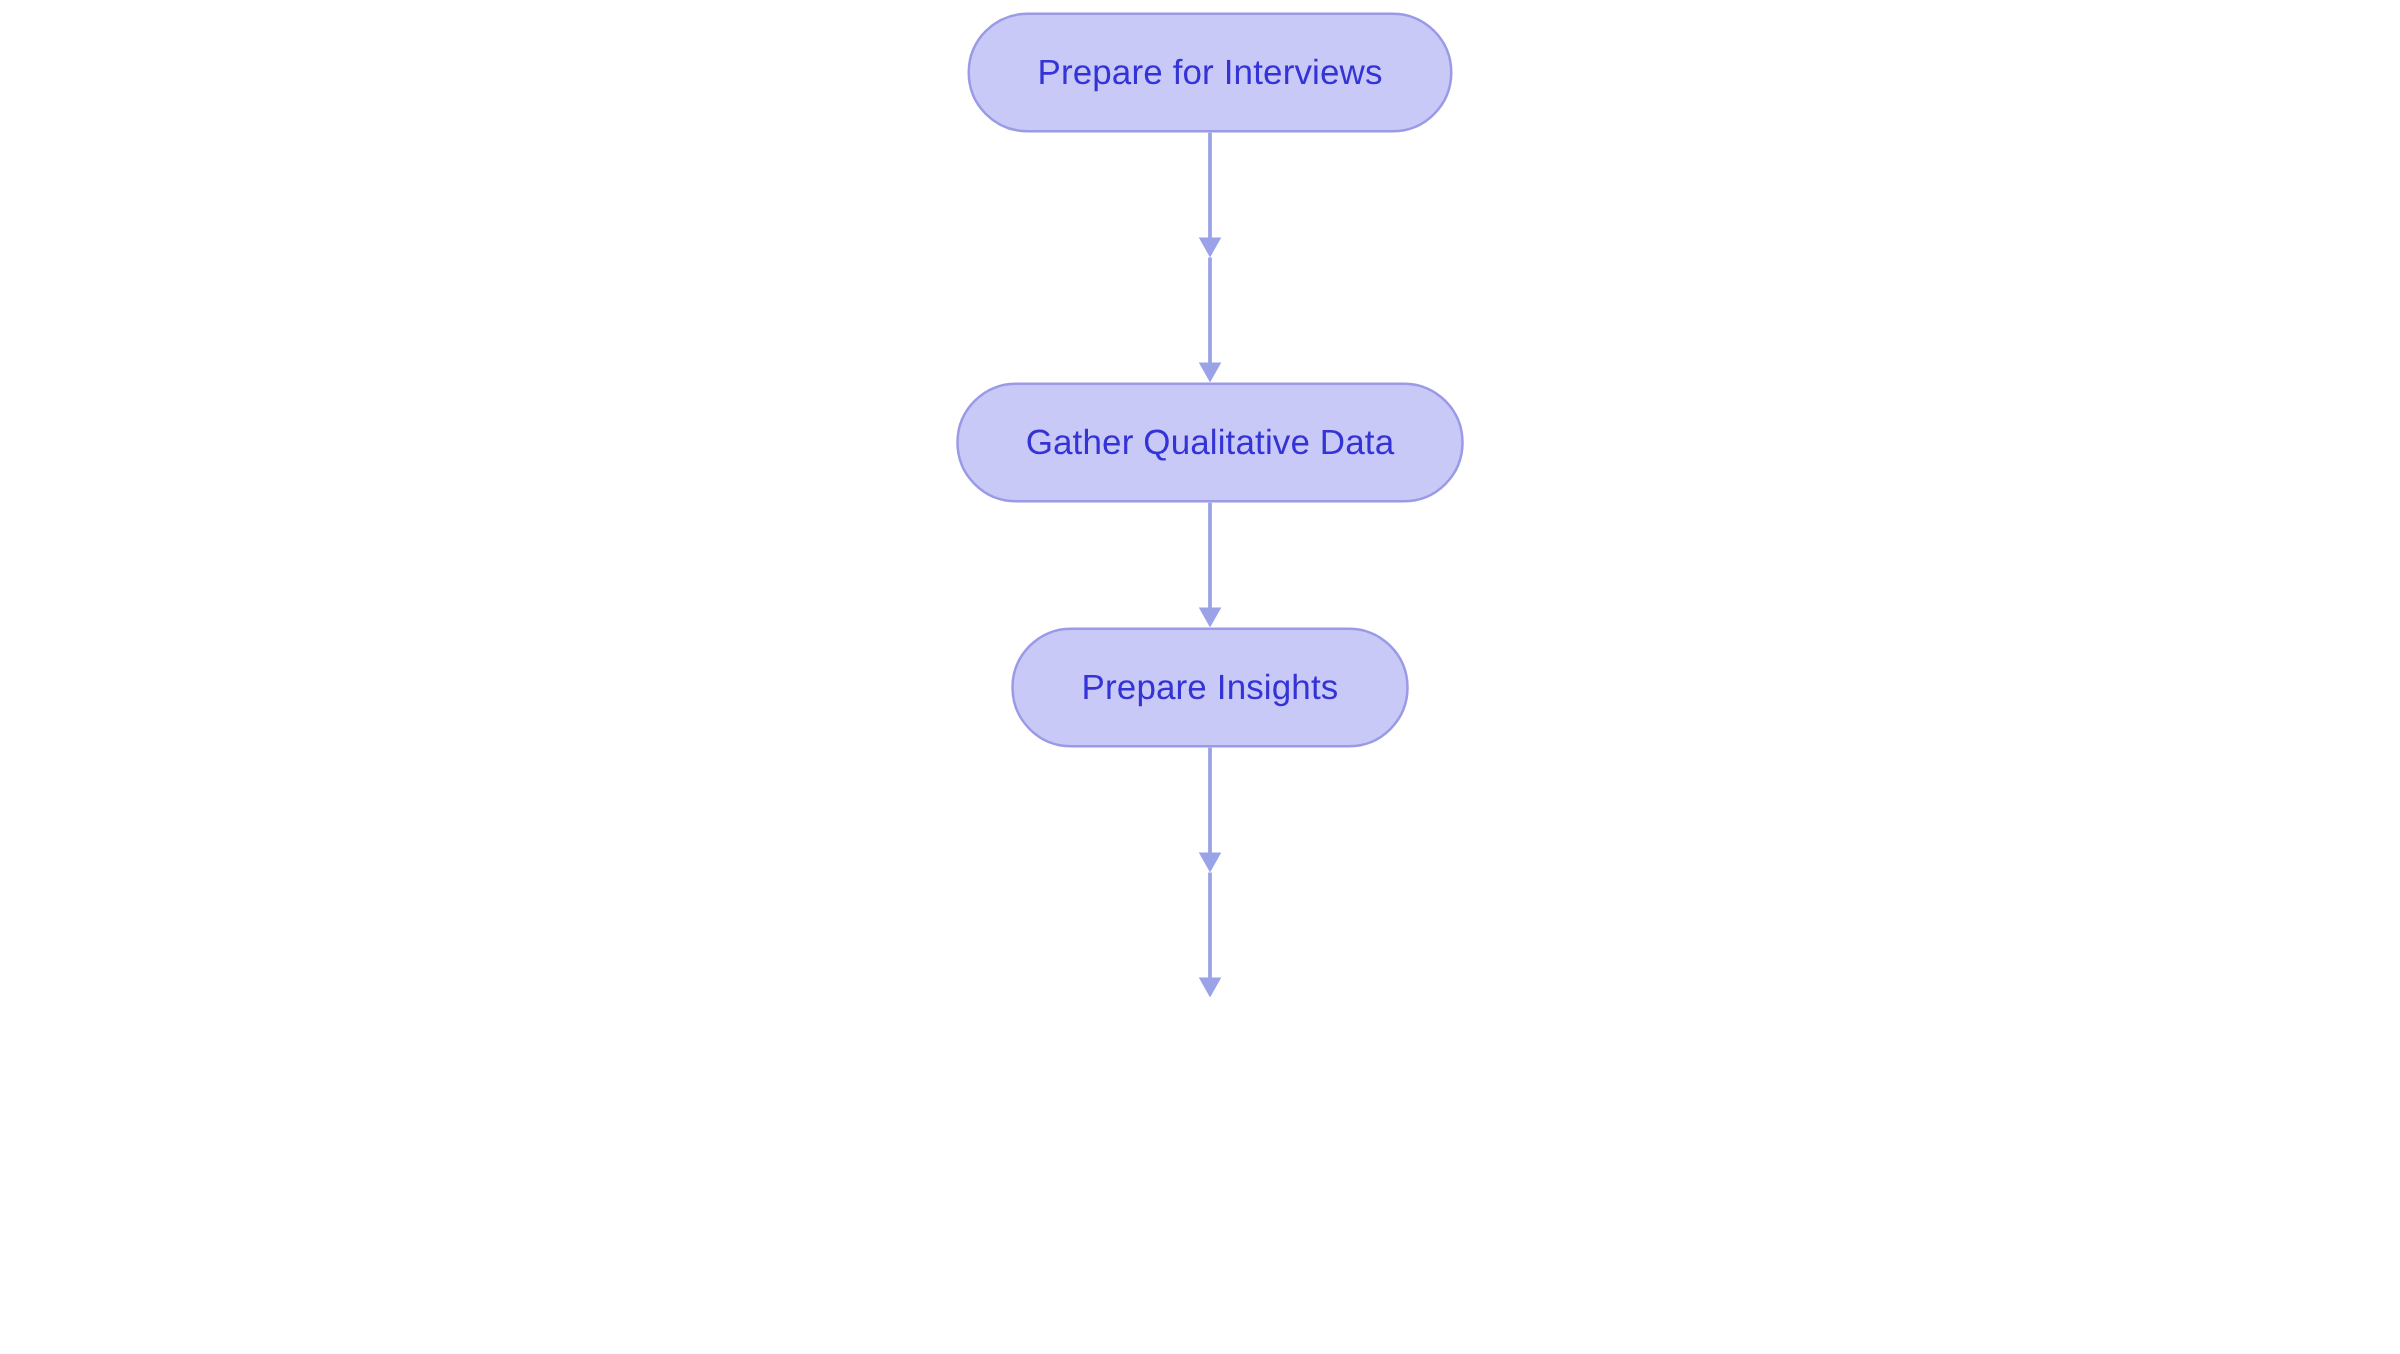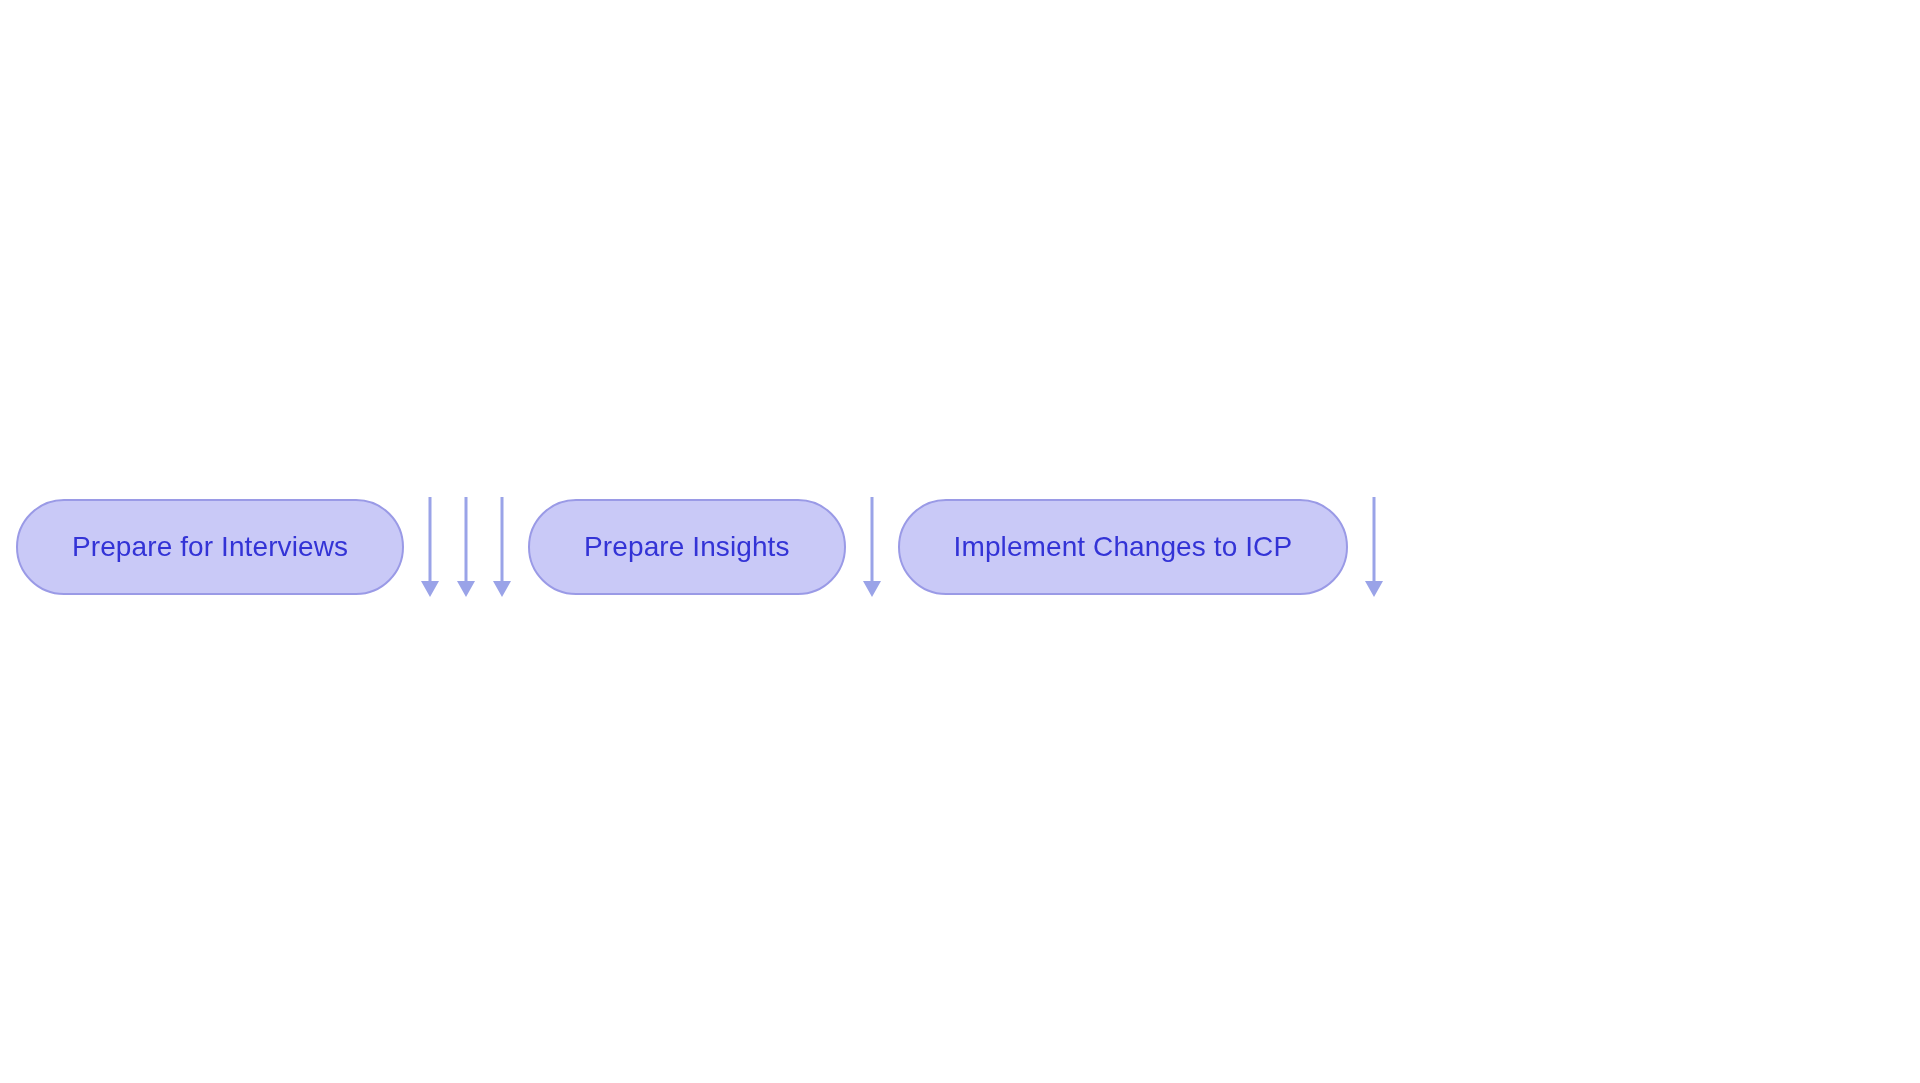--- a/index.html
+++ b/index.html
@@ -23,21 +23,21 @@
   }
 
   
   .flow-column {
     position: absolute;
     left: 0;
     top: 0;
     width: 1920px;
     height: 1083px;
     display: flex;
-    flex-direction: row;
+    flex-direction: column;
     align-items: center;
     justify-content: flex-start;
     padding-top: 10px;
     box-sizing: border-box;
   }
 
   
   .node {
     box-sizing: border-box;
     background: #c9c9f7;
@@ -106,38 +106,38 @@
       <span class="conn-line"></span>
       <span class="conn-arrow"></span>
     </div>
 
 
     <div class="connector">
       <span class="conn-line"></span>
       <span class="conn-arrow"></span>
     </div>
 
+    <div class="node">
+      <span class="node-label">Gather Qualitative Data</span>
+    </div>
 
     <div class="connector">
       <span class="conn-line"></span>
       <span class="conn-arrow"></span>
     </div>
 
     <div class="node">
       <span class="node-label">Prepare Insights</span>
     </div>
 
     <div class="connector">
       <span class="conn-line"></span>
       <span class="conn-arrow"></span>
     </div>
 
-    <div class="node">
-      <span class="node-label">Implement Changes to ICP</span>
-    </div>
 
     <div class="connector">
       <span class="conn-line"></span>
       <span class="conn-arrow"></span>
     </div>
 
 
   </div>
 </div>
 

